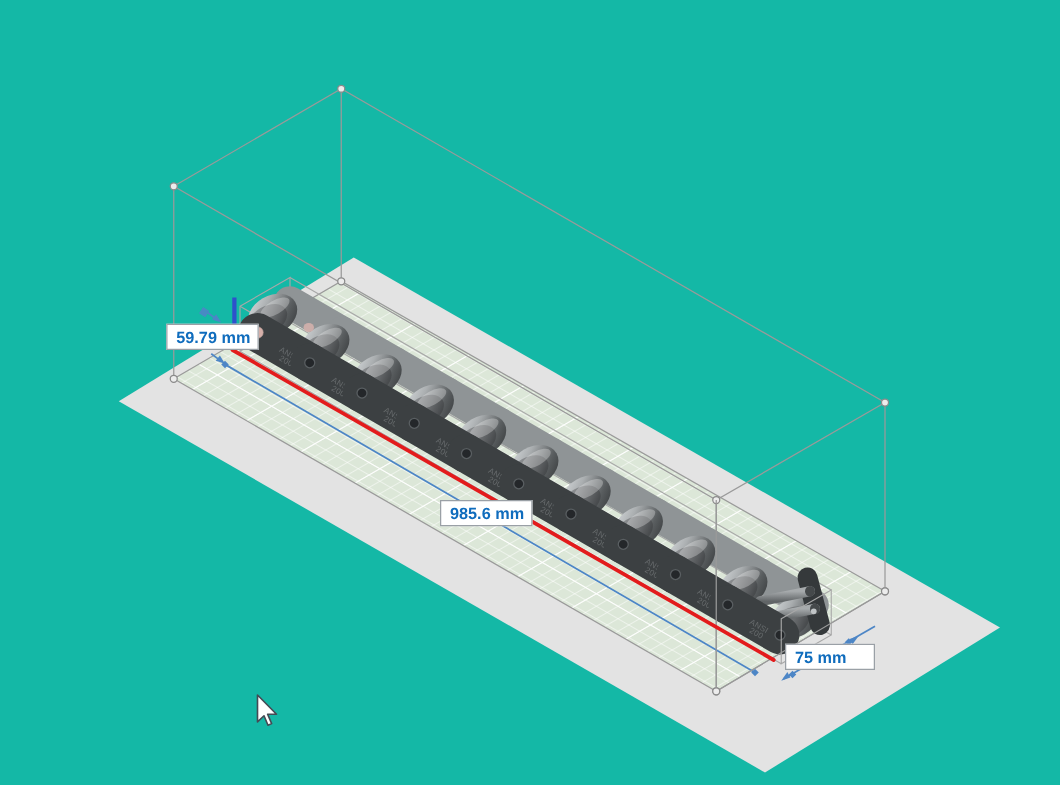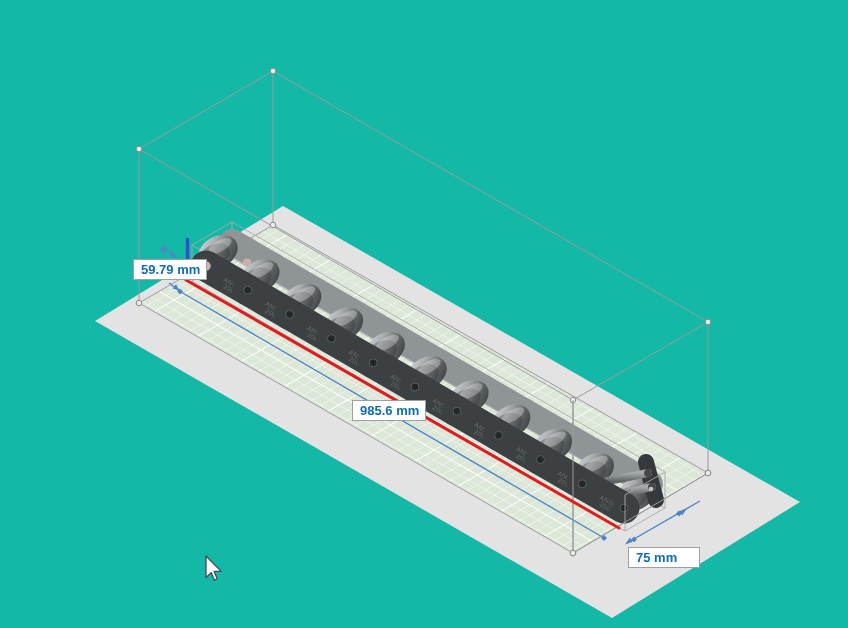--- a/index.html
+++ b/index.html
@@ -14,21 +14,21 @@
   .dim-label{
     position:absolute;
     background:#ffffff;
     border:1px solid #9aa0a6;
     color:#0f6cbd;
     font:bold 13px/15px "Liberation Sans", sans-serif;
     padding:2px 6px 2px 7px;
     white-space:nowrap;
     box-sizing:border-box;
   }
-  .dim-label.wide{min-width:72px;margin-top:32px;}
+  .dim-label.wide{min-width:72px;}
 </style>
 </head>
 <body>
 
 <div class="viewport">
 <svg width="848" height="628" viewBox="0 0 848 628" xmlns="http://www.w3.org/2000/svg">
   <defs>
     <linearGradient id="rollerGrad" x1="0" y1="0" x2="1" y2="1">
       <stop offset="0" stop-color="#dde1e3"></stop>
       <stop offset="0.35" stop-color="#abafb1"></stop>

